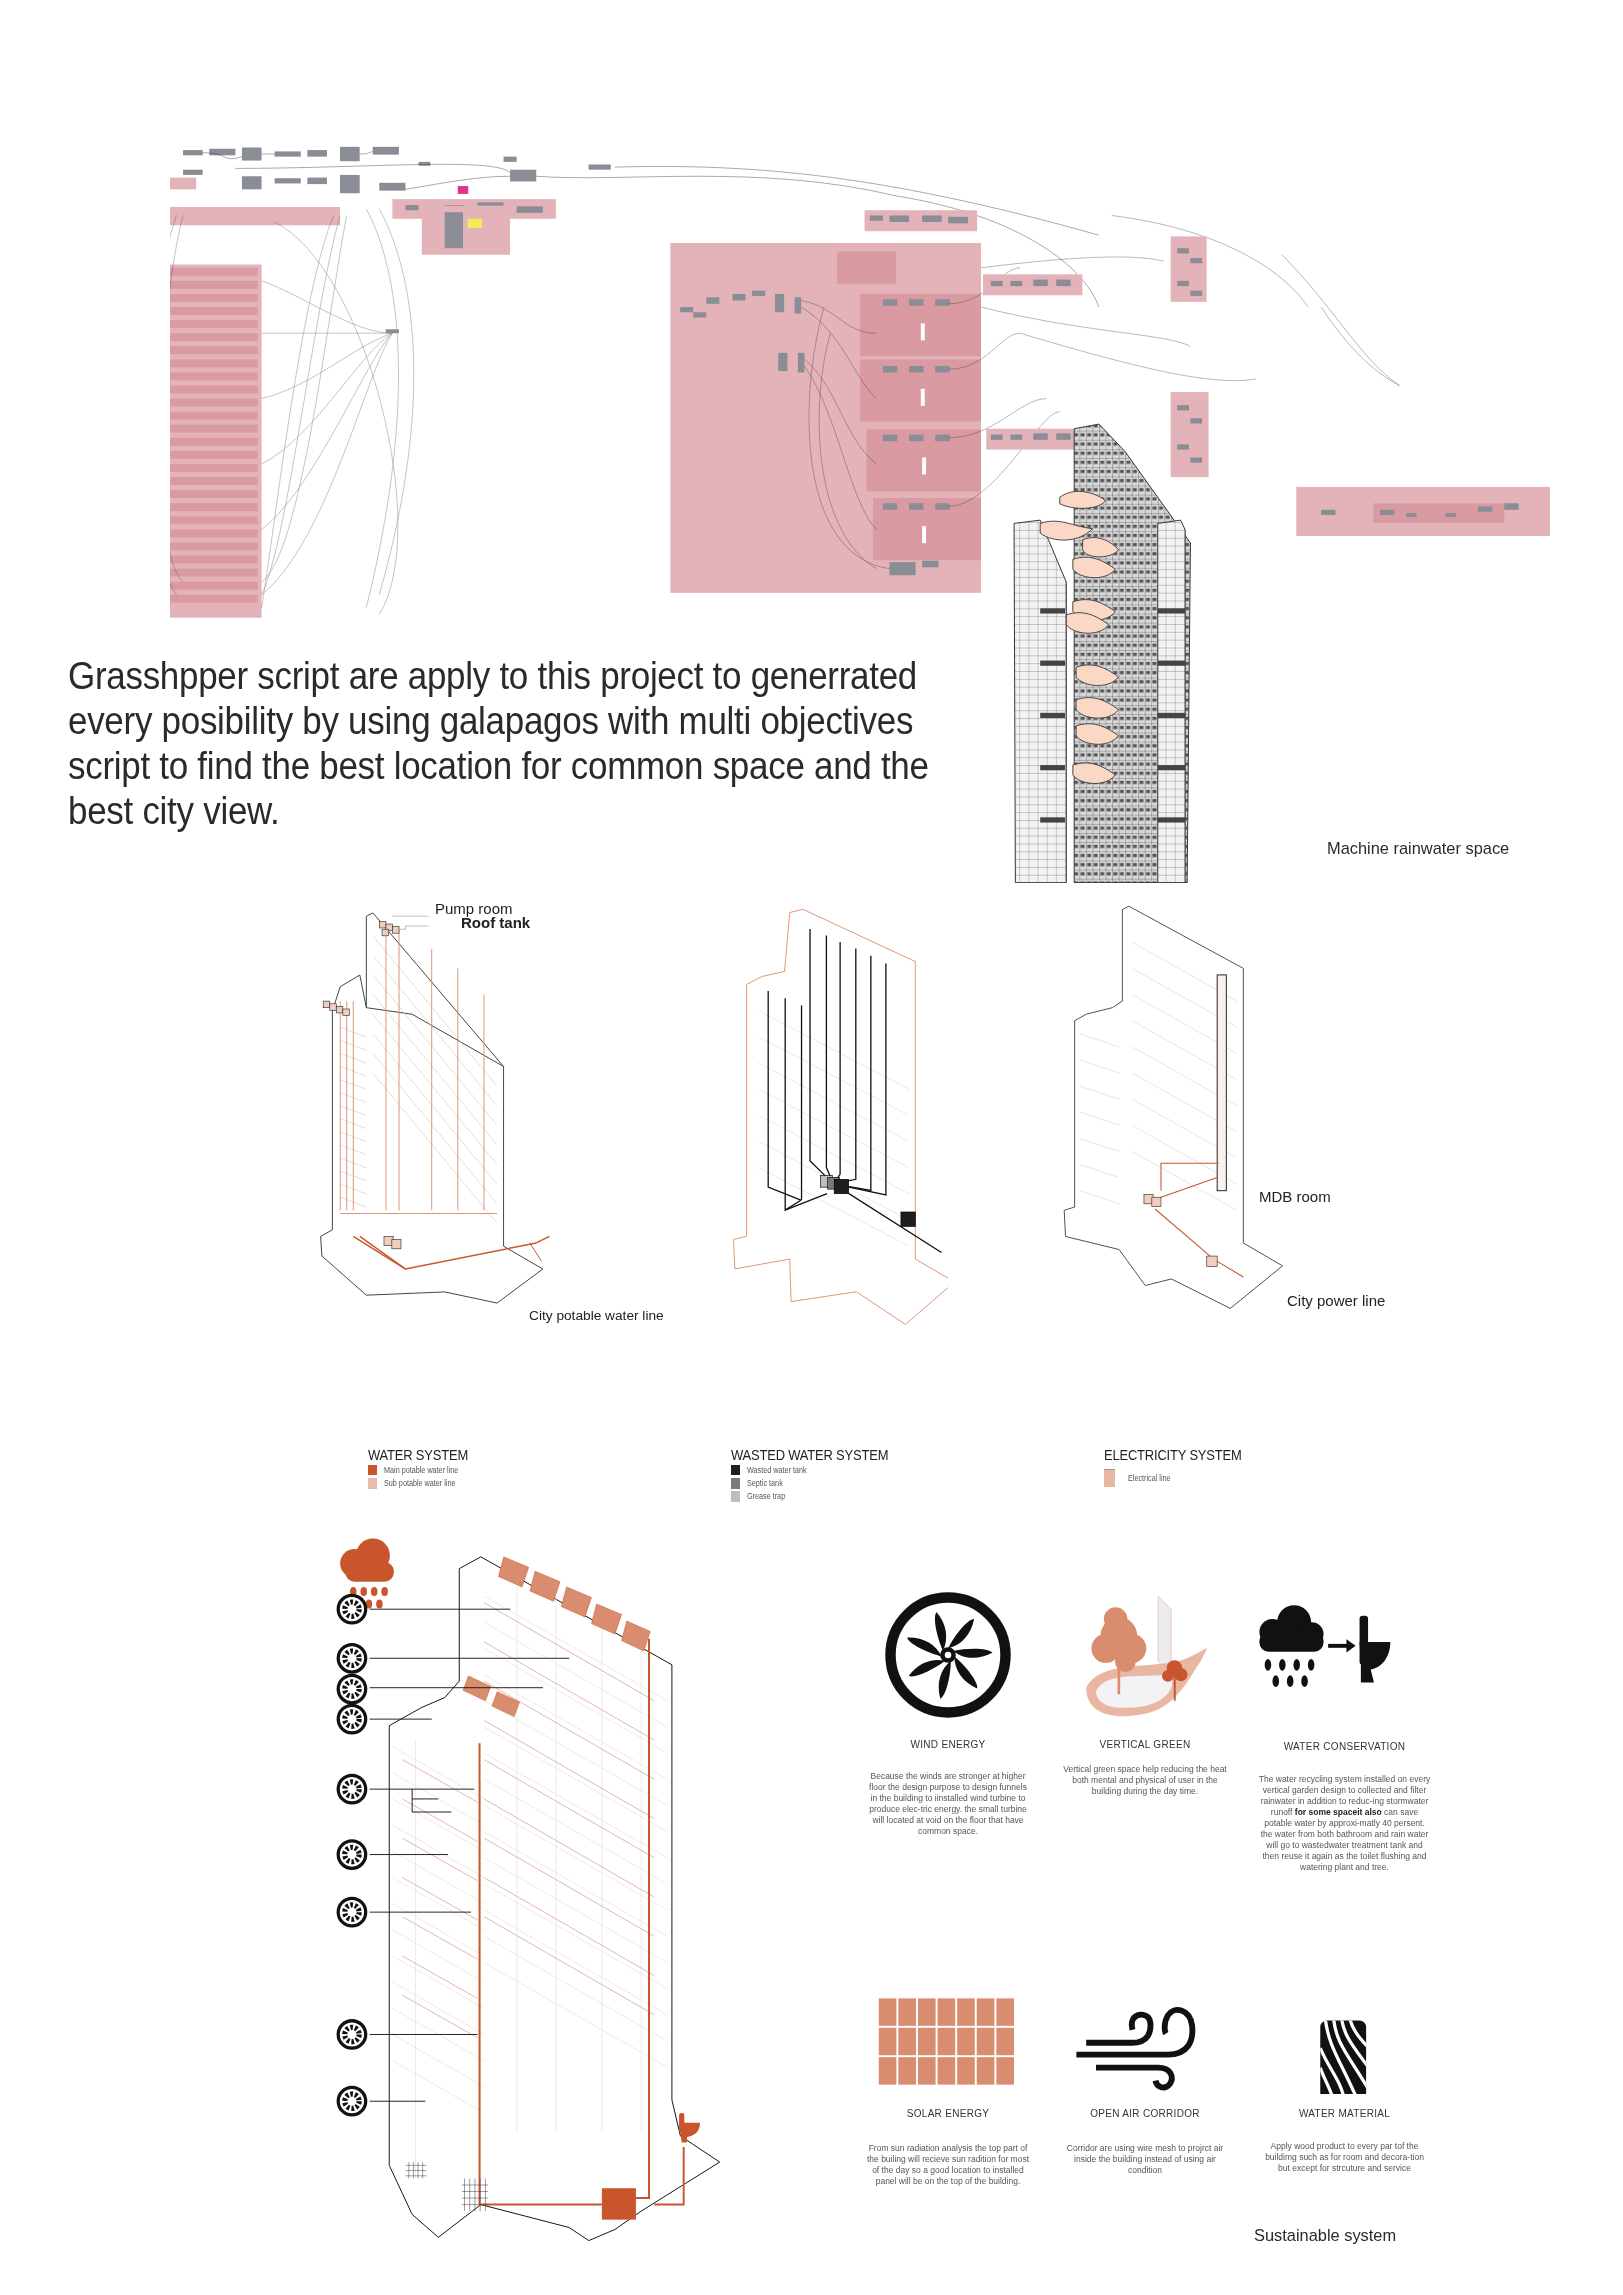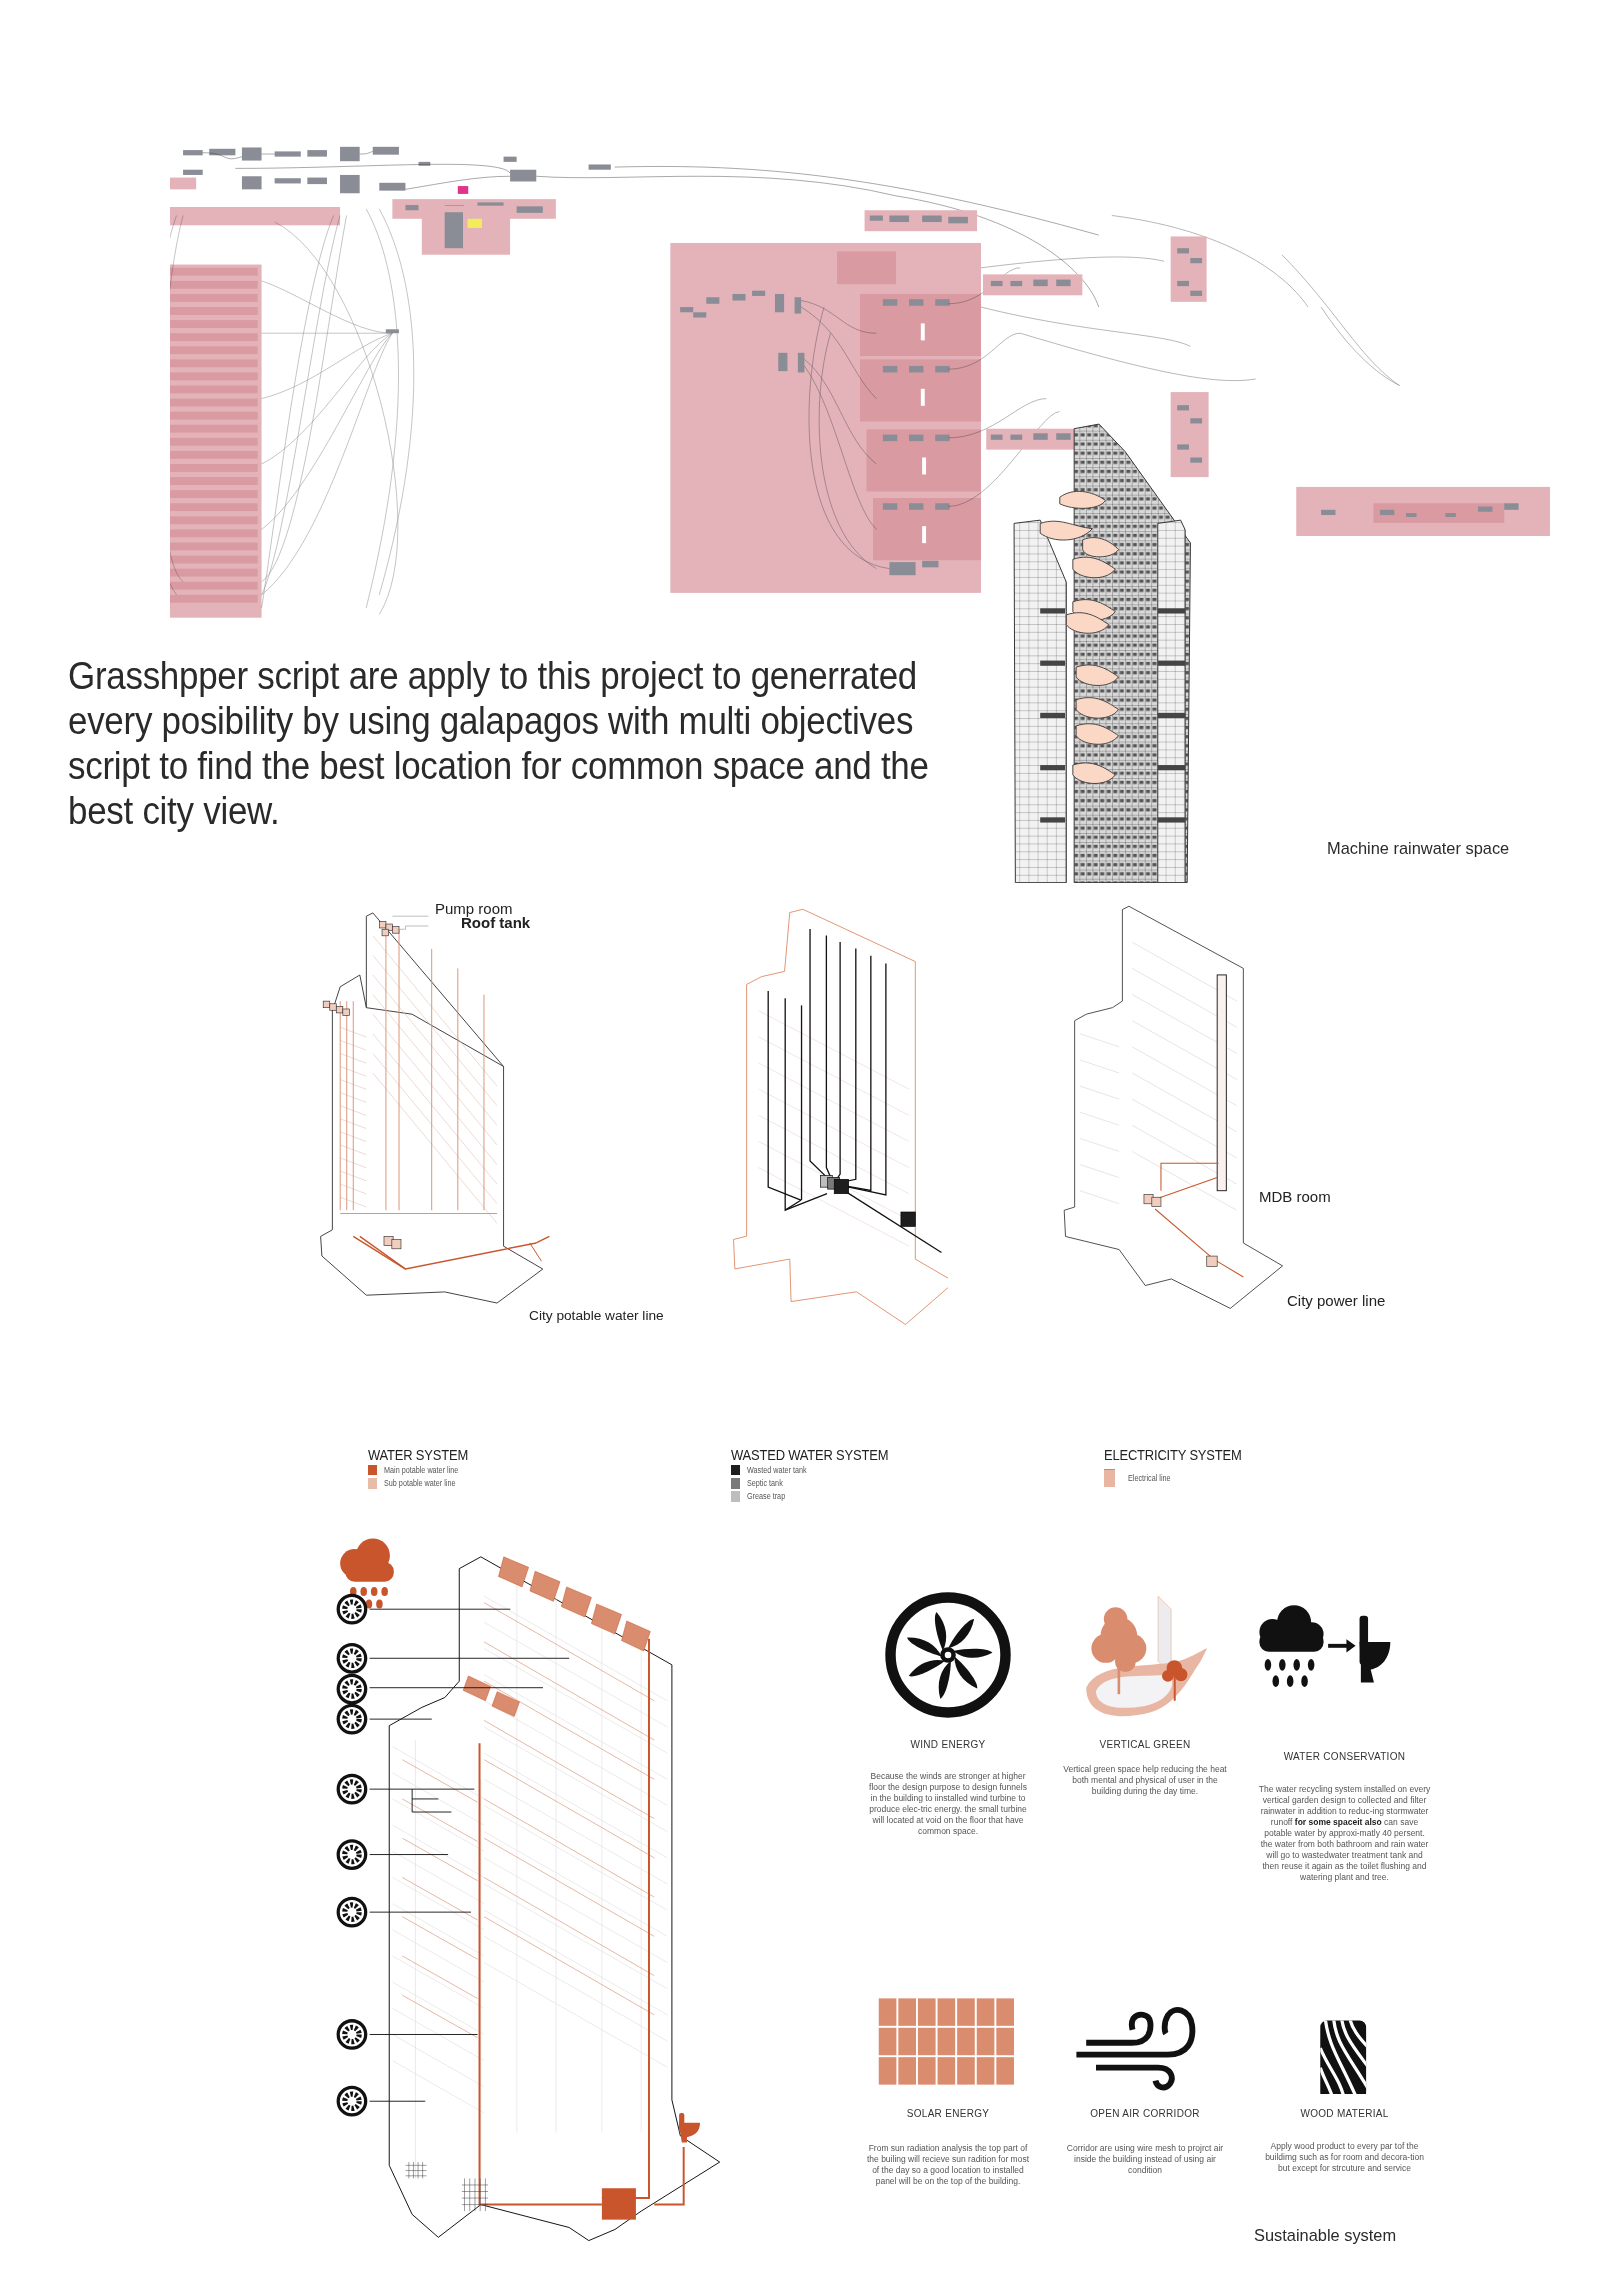--- a/index.html
+++ b/index.html
@@ -586,21 +586,21 @@
         <ellipse cx="104" cy="125" rx="5" ry="9"></ellipse>
       <ellipse cx="50" cy="150" rx="5" ry="9"></ellipse>
         <ellipse cx="72" cy="150" rx="5" ry="9"></ellipse>
         <ellipse cx="94" cy="150" rx="5" ry="9"></ellipse>
       <rect x="130" y="93" width="30" height="6"></rect>
         <polygon points="158,86 172,96 158,106"></polygon>
       <rect x="178" y="50" width="13" height="75" rx="5"></rect>
       <path d="M178 90 L225 90 C 225 115, 210 130, 195 132 L 200 152 L180 152 L180 125 Z"></path>
     </g>
   </svg>
-  <div class="feature-title" style="margin-top:24px;">WATER CONSERVATION</div>
+  <div class="feature-title" style="margin-top:14px;">WATER CONSERVATION</div>
   <div class="feature-desc" style="margin:22px auto 0;width:173px;">
     <span>The water recycling system installed on every vertical garden design to collected and filter rainwater in addition to reduc-ing stormwater runoff </span><b>for some spaceit also</b><span> can save potable water by approxi-matly 40 persent. the water from both bathroom and rain water will go to wastedwater treatment tank and then reuse it again as the toilet flushing and watering plant and tree.</span>
   </div>
 </div>
 
 <div class="abs" style="left:850px;top:1989px;width:196px;">
   <svg width="196" height="105" viewBox="0 0 300 160">
     <g fill="#d98c6e">
       <rect x="44" y="14" width="27" height="42"></rect>
         <rect x="74" y="14" width="27" height="42"></rect>
@@ -649,18 +649,18 @@
     <rect x="118" y="48" width="70" height="120" rx="10" fill="#111"></rect>
     <g clip-path="url(#woodclip)" stroke="#fff" stroke-width="5" fill="none">
       <path d="M125 40 C 130 90, 150 110, 175 170"></path>
         <path d="M138 40 C 140 80, 160 100, 190 150"></path>
       <path d="M150 40 C 152 70, 170 90, 192 120"></path>
         <path d="M162 40 C 165 60, 178 75, 192 90"></path>
       <path d="M118 90 C 130 120, 150 140, 155 170"></path>
         <path d="M118 120 C 125 140, 135 155, 138 170"></path>
     </g>
   </svg>
-  <div class="feature-title" style="margin-top:14.4px;">WOOD MATERIAL</div>
+  <div class="feature-title" style="margin-top:14.4px;">WATER MATERIAL</div>
   <div class="feature-desc" style="margin:22px auto 0;width:170px;">Apply wood product to every par tof the buildimg such as for room and decora-tion but except for strcuture and service</div>
 </div>
 
 <div class="abs caption" style="left:1254px;top:2226px;">Sustainable system</div>
 
 
 </body></html>

